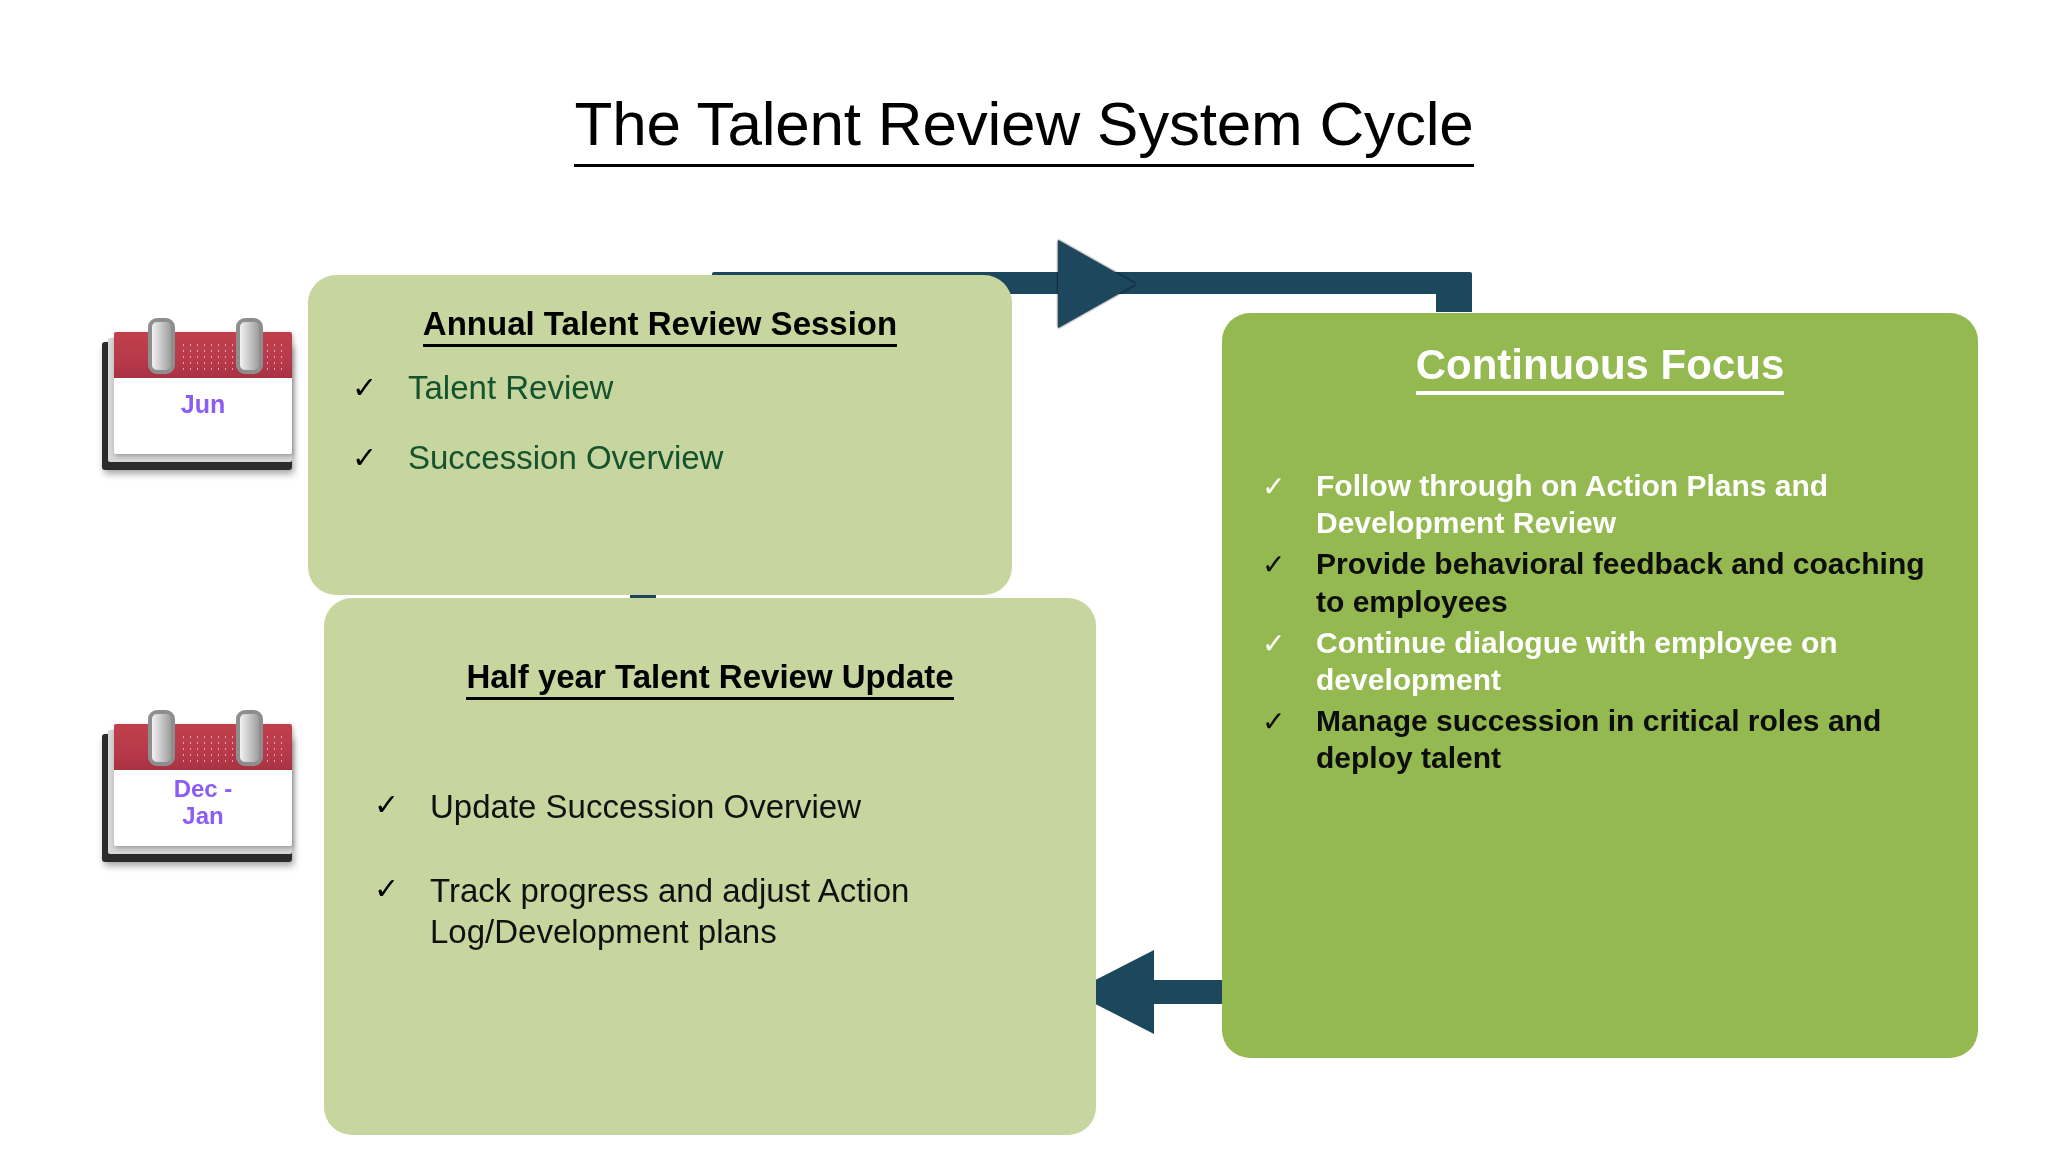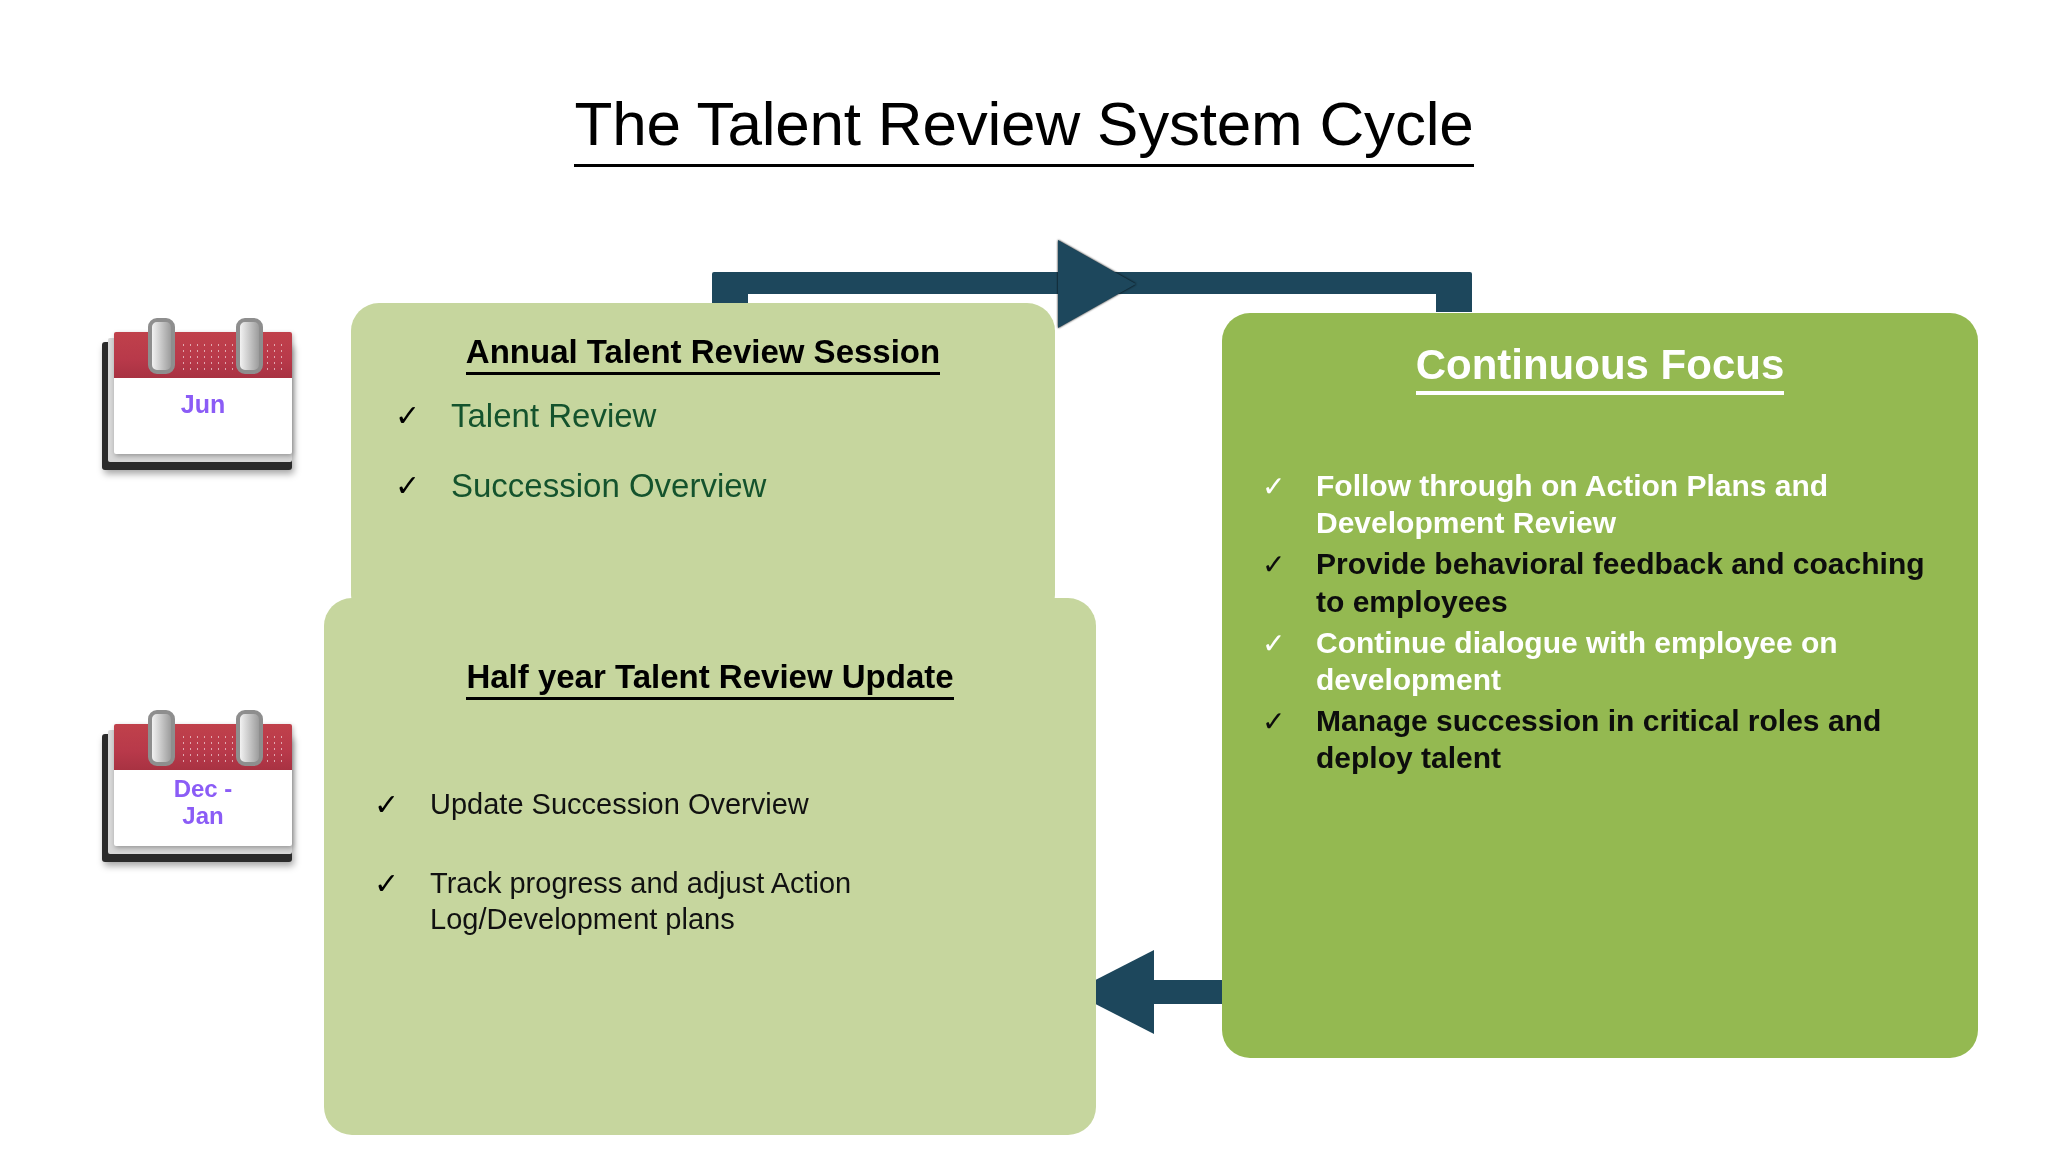--- a/index.html
+++ b/index.html
@@ -189,24 +189,23 @@
   .box {
     position: absolute;
     border-radius: 28px;
     box-sizing: border-box;
   }
   .box-light { background: #c6d69e; }
   .box-dark  { background: #94b951; }
 
   #box-annual {
     left: 308px;
-    top: 303px;
+    top: 275px;
     width: 704px;
     height: 320px;
-    margin-left: 43px;
   }
   #box-half {
     left: 324px;
     top: 598px;
     width: 772px;
     height: 537px;
   }
   #box-focus {
     left: 1222px;
     top: 313px;
@@ -266,21 +265,21 @@
   #annual-list .btext { font-size: 33px; color: #14532d; }
 
   
   #half-list {
     margin-top: 90px;
     padding-left: 50px;
     padding-right: 40px;
   }
   #half-list li { margin-bottom: 42px; }
   #half-list .tick { width: 56px; font-size: 30px; padding-top: 4px; }
-  #half-list .btext { font-size: 29px; color: #111; line-height: 1.26; }
+  #half-list .btext { font-size: 33px; color: #111; line-height: 1.26; }
 
   
   #focus-list {
     margin-top: 78px;
     padding-left: 40px;
     padding-right: 26px;
   }
   #focus-list li { margin-bottom: 4px; }
   #focus-list .tick { width: 54px; font-size: 28px; padding-top: 6px; }
   #focus-list .btext {

